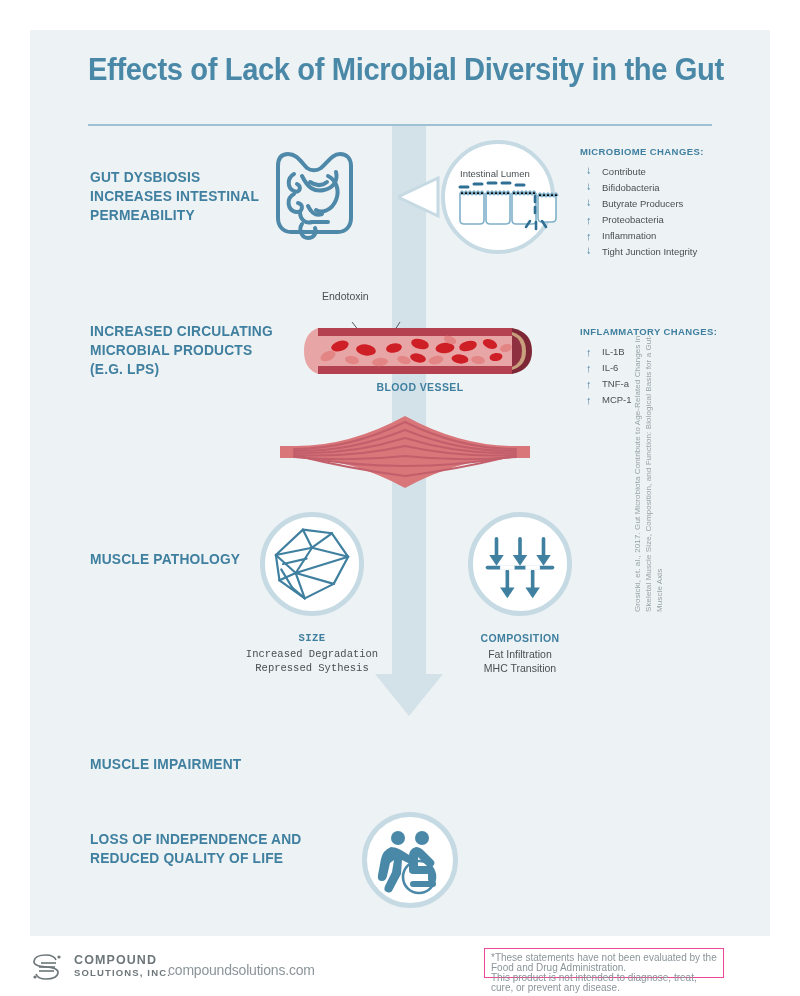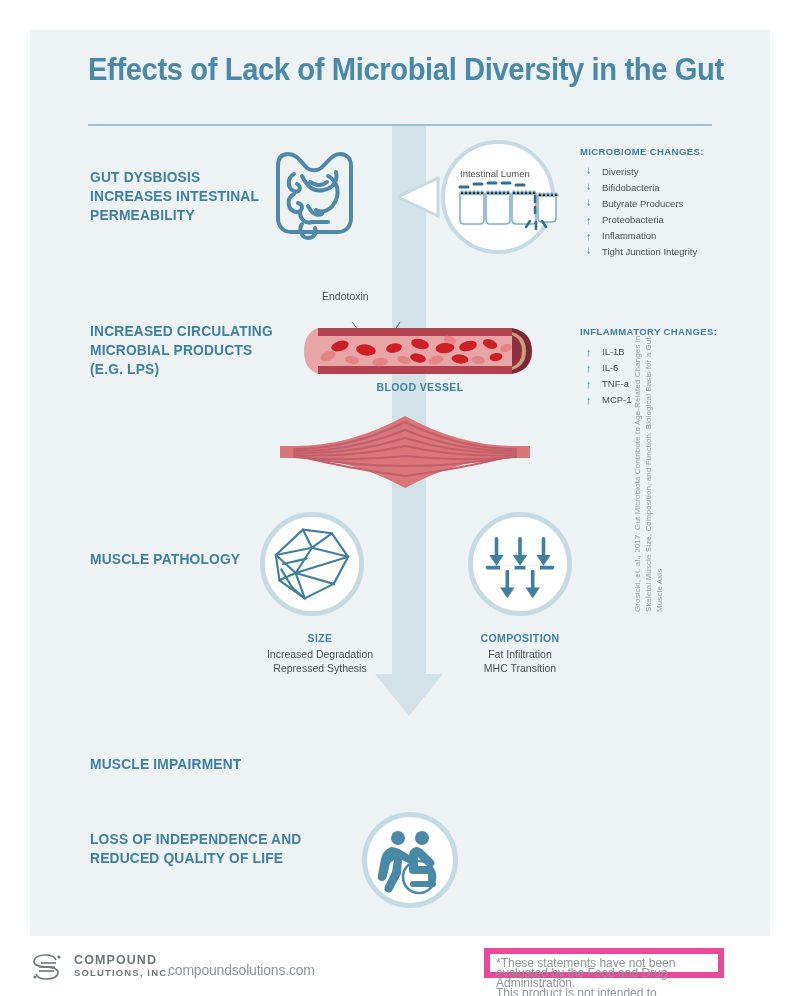--- a/index.html
+++ b/index.html
@@ -52,21 +52,21 @@
   
   #muscle{left:280px;top:412px;width:250px;height:80px;}
 
   
   .pcircle{width:104px;height:104px;border-radius:50%;background:#ffffff;border:5px solid #c6dae4;box-sizing:border-box;}
   #circ-size{left:260px;top:512px;}
   #circ-comp{left:468px;top:512px;}
   .pcap{text-align:center;}
   .pcap .cap-t{font-size:10.5px;font-weight:bold;color:#3f7f9f;letter-spacing:0.4px;margin-bottom:3px;}
   .pcap .cap-l{font-size:10.5px;color:#4a4f52;line-height:14px;text-align:center;}
-  #cap-size{left:240px;top:632px;width:160px;}
+  #cap-size{left:232px;top:632px;width:160px;font-family:Liberation Mono, monospace;}
   #cap-comp{left:440px;top:632px;width:160px;}
 
   
   #redfun{left:300px;top:745px;width:240px;text-align:center;}
   #redfun .rf-t{font-size:10.5px;font-weight:bold;color:#3f7f9f;letter-spacing:0.4px;margin-bottom:3px;}
   #redfun .rf-l{font-size:10.5px;color:#4a4f52;line-height:14px;}
 
   
   #wheel-circ{left:362px;top:812px;width:96px;height:96px;border-radius:50%;background:#ffffff;
     border:5px solid #c6dae4;box-sizing:border-box;}
@@ -76,22 +76,22 @@
   #cite{left:632px;top:612px;width:300px;height:34px;
     transform:rotate(-90deg);transform-origin:left top;
     font-size:8px;line-height:11px;color:#98a3a8;letter-spacing:0.1px;}
 
   
   #logo{left:30px;top:952px;width:34px;height:30px;}
   #brand{left:74px;top:954px;}
   #brand .b1{font-size:12.5px;font-weight:bold;color:#6d7679;letter-spacing:1.1px;line-height:13px;}
   #brand .b2{font-size:9.5px;font-weight:bold;color:#6d7679;letter-spacing:1.15px;line-height:12px;}
   #site{left:168px;top:962px;font-size:14px;color:#8b9599;letter-spacing:-0.2px;}
-  #disc{left:484px;top:948px;width:240px;height:30px;border:6px solid #ec4899;background:#ffffff;
-    padding:4px 6px;box-sizing:border-box;font-size:12px;line-height:10px;color:#8b9599;}
+  #disc{left:484px;top:948px;width:240px;height:30px;border:1px solid #ec4899;background:#ffffff;
+    padding:4px 6px;box-sizing:border-box;font-size:10px;line-height:10px;color:#8b9599;}
 </style>
 </head>
 <body>
 
 <div id="page">
   <div id="panel"></div>
 
   <div class="t" id="arrowcol"></div>
   <div class="t" id="arrowhead"></div>
 
@@ -150,21 +150,21 @@
       <line x1="137" y1="69" x2="137" y2="75"></line>
       <line x1="132" y1="83" x2="128" y2="89"></line>
       <line x1="138" y1="84" x2="138" y2="91"></line>
       <line x1="144" y1="83" x2="148" y2="89"></line>
     </g>
   </svg>
   <div class="t" id="lumen-label">Intestinal Lumen</div>
 
   <div class="t" id="list1">
     <div class="listhead">MICROBIOME CHANGES:</div>
-    <div class="litem"><span class="ar" style="display: inline-block; transform: rotate(180deg);">↑</span><span>Diveristy</span></div>
+    <div class="litem"><span class="ar" style="display: inline-block; transform: rotate(180deg);">↑</span><span>Contribute</span></div>
     <div class="litem"><span class="ar" style="display: inline-block; transform: rotate(180deg);">↑</span><span>Bifidobacteria</span></div>
     <div class="litem"><span class="ar" style="display: inline-block; transform: rotate(180deg);">↑</span><span>Butyrate Producers</span></div>
     <div class="litem"><span class="ar" style="display: inline-block; transform: none;">↑</span><span>Proteobacteria</span></div>
     <div class="litem"><span class="ar" style="display: inline-block; transform: none;">↑</span><span>Inflammation</span></div>
     <div class="litem"><span class="ar" style="display: inline-block; transform: rotate(180deg);">↑</span><span>Tight Junction Integrity</span></div>
   </div>
 
   <div class="t" id="list2">
     <div class="listhead">INFLAMMATORY CHANGES:</div>
     <div class="litem"><span class="ar" style="display: inline-block; transform: none;">↑</span><span>IL-1B</span></div>

